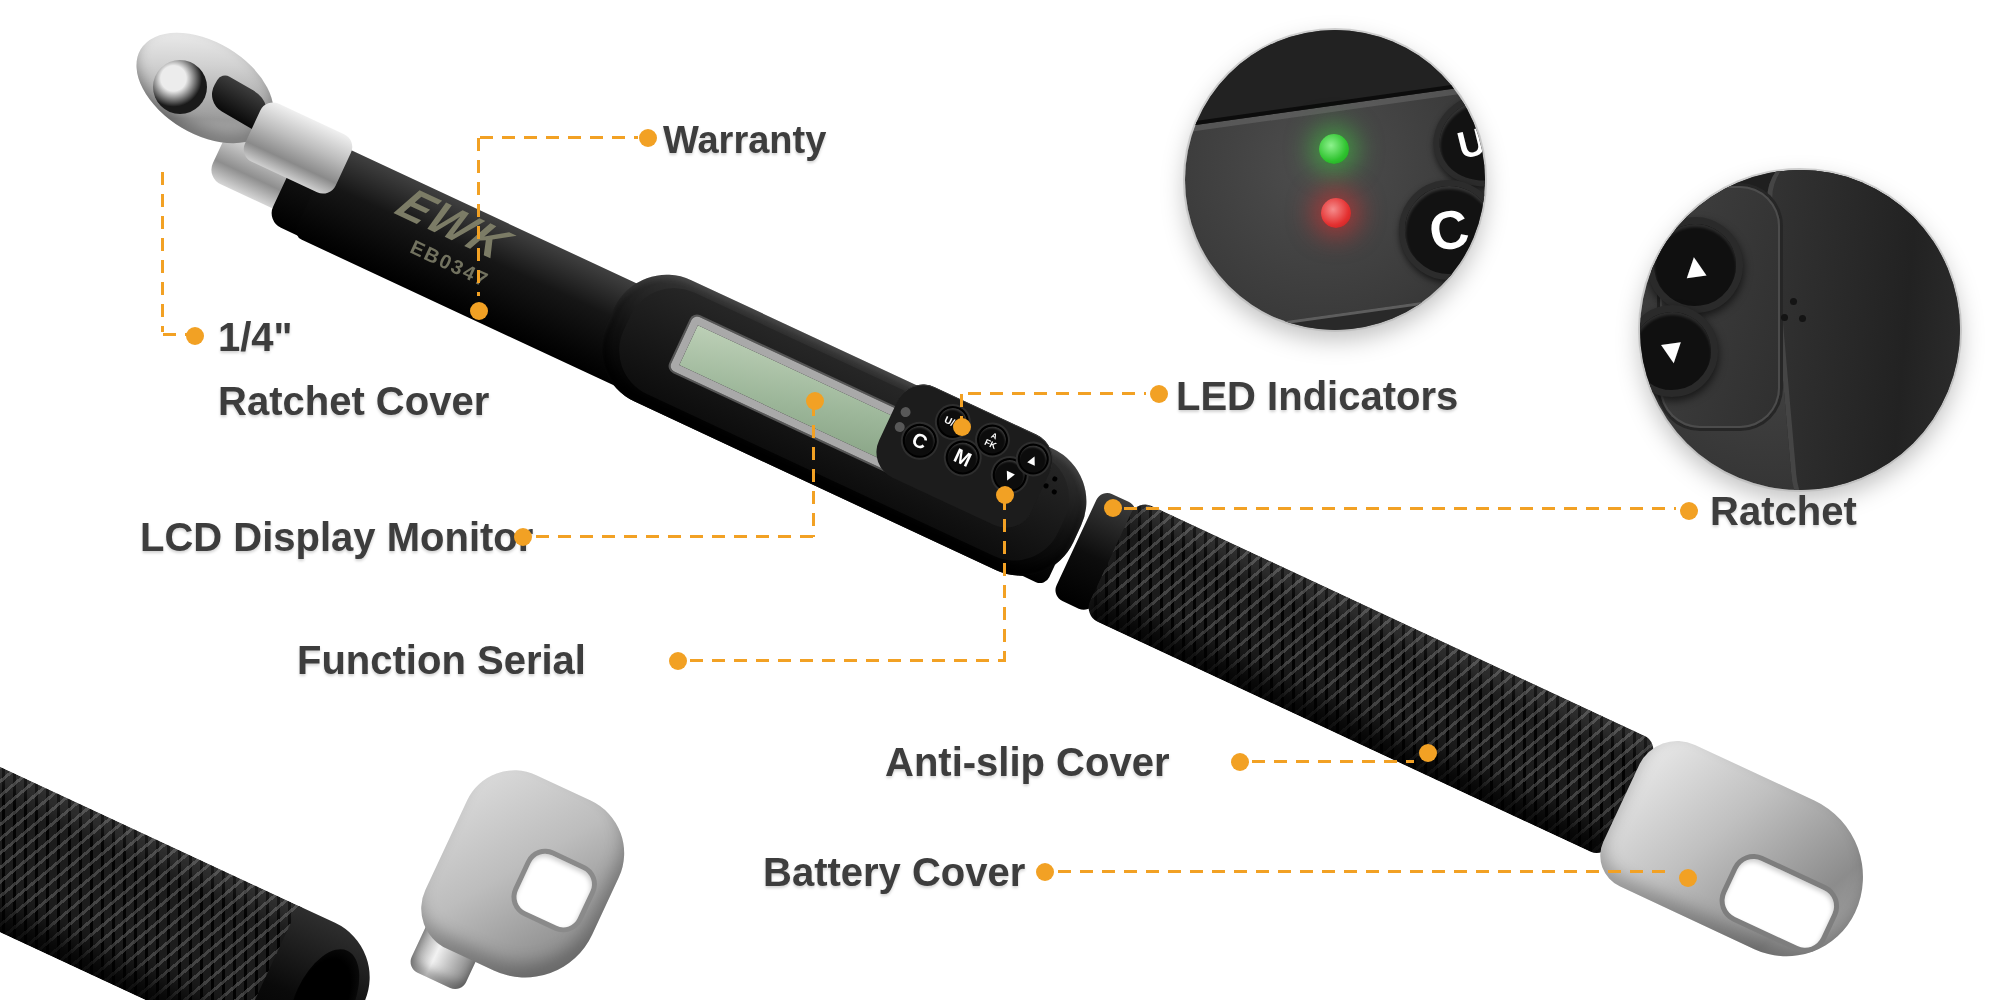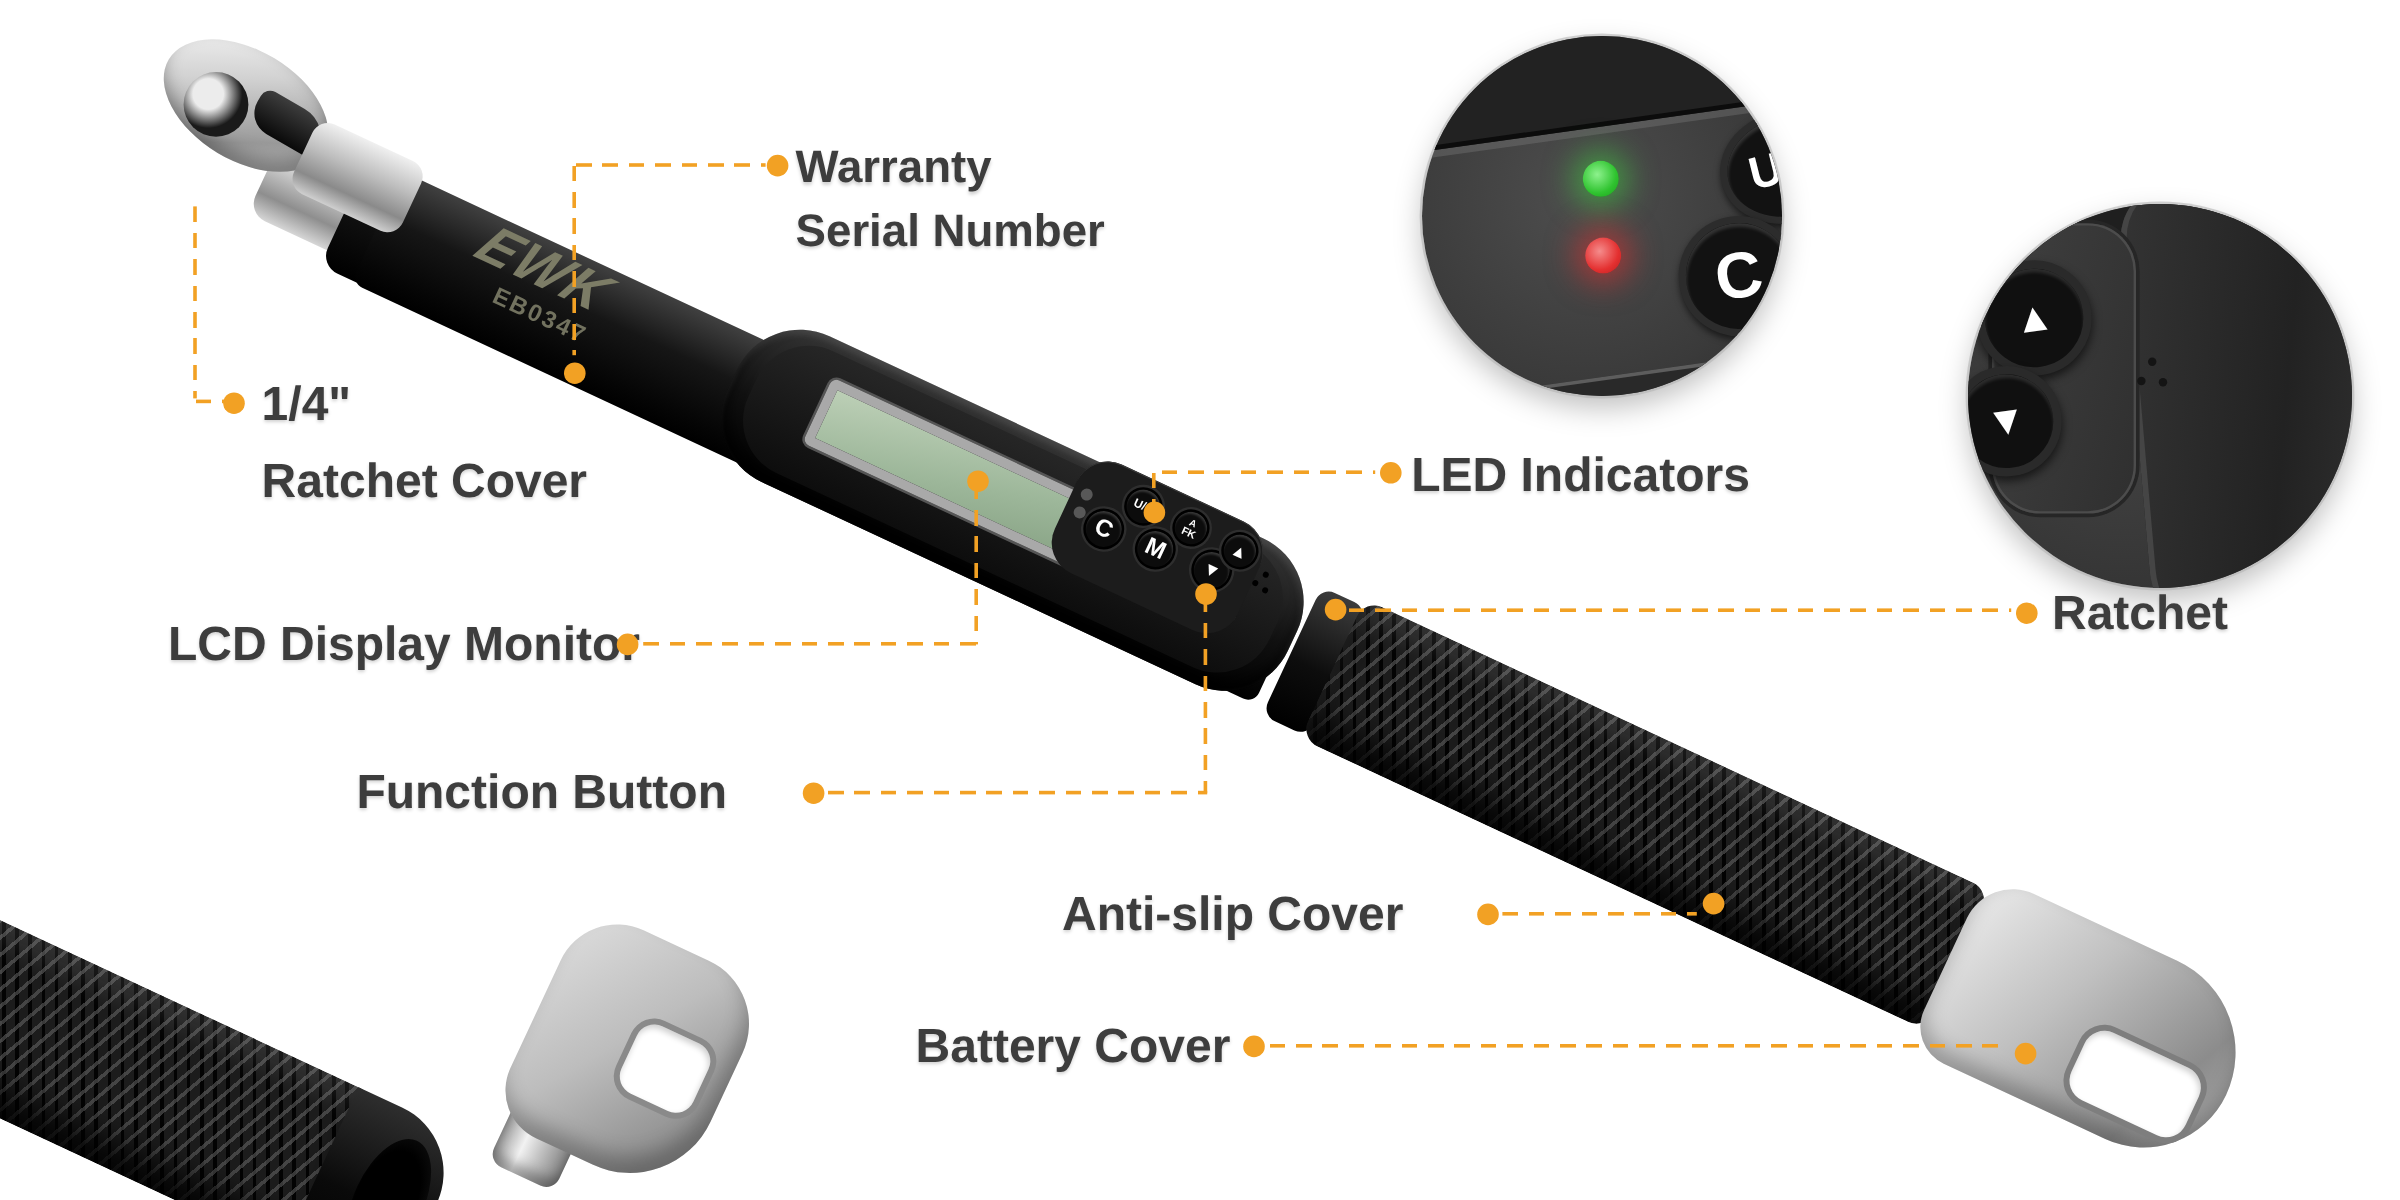--- a/index.html
+++ b/index.html
@@ -1,20 +1,20 @@
 <!DOCTYPE html>
 <html><head>
 <meta charset="utf-8">
 <style>
   html,body{margin:0;padding:0;}
   body{width:2000px;height:1000px;position:relative;overflow:hidden;background:#ffffff;
        font-family:"Liberation Sans", sans-serif;}
   .lbl{position:absolute;font-weight:700;font-size:40px;color:#3d3d3d;line-height:54px;
        text-shadow:0 2px 3px rgba(0,0,0,.18);white-space:nowrap;}
-  .lbl.two{line-height:53px;}
+  .lbl.two{line-height:53px;text-align:right;}
   .dash-h{position:absolute;height:3px;background:repeating-linear-gradient(90deg,#F2A124 0 13px,transparent 13px 22px);}
   .dash-v{position:absolute;width:3px;background:repeating-linear-gradient(180deg,#F2A124 0 13px,transparent 13px 22px);}
   .dot{position:absolute;width:18px;height:18px;border-radius:50%;background:#F2A124;}
 
   
   .wrench{position:absolute;left:285px;top:115px;width:1700px;height:110px;
           transform:rotate(25deg);transform-origin:0 0;}
   .wrench *{position:absolute;box-sizing:border-box;}
   .neck{left:-45px;top:24px;width:100px;height:66px;border-radius:16px;
         background:linear-gradient(180deg,#f4f4f4,#c6c6c6 35%,#8e8e8e 70%,#d6d6d6);}
@@ -200,21 +200,20 @@
   <div class="in2-panel"></div>
   <div class="in2-btn in2-up">▲</div>
   <div class="in2-btn in2-down">▼</div>
   <div class="in2-hole" style="left:150px;top:128px;"></div>
   <div class="in2-hole" style="left:141px;top:144px;"></div>
   <div class="in2-hole" style="left:159px;top:145px;"></div>
 </div>
 
 <div class="lbl two" style="left:663px;top:114px;font-size:38px;">
   <div>Warranty</div>
-  <div>Serial Number</div>
 </div>
 <div class="dash-h" style="left:480px;top:136px;width:158px;"></div>
 <div class="dash-v" style="left:477px;top:138px;height:158px;"></div>
 <div class="dot" style="left:639px;top:129px;"></div>
 <div class="dot" style="left:470px;top:302px;"></div>
 
 <div class="lbl" style="left:218px;top:305px;line-height:64px;">
   <div>1/4"</div>
   <div>Ratchet Cover</div>
 </div>
@@ -232,21 +231,21 @@
 <div class="dash-h" style="left:1124px;top:507px;width:552px;"></div>
 <div class="dot" style="left:1680px;top:502px;"></div>
 <div class="dot" style="left:1104px;top:499px;"></div>
 
 <div class="lbl" style="left:140px;top:510px;">LCD Display Monitor</div>
 <div class="dash-h" style="left:536px;top:535px;width:278px;"></div>
 <div class="dash-v" style="left:812px;top:403px;height:134px;"></div>
 <div class="dot" style="left:514px;top:528px;"></div>
 <div class="dot" style="left:806px;top:392px;"></div>
 
-<div class="lbl" style="left:297px;top:633px;">Function Button</div>
+<div class="lbl" style="left:297px;top:633px;">Function Serial</div>
 <div class="dash-h" style="left:690px;top:659px;width:316px;"></div>
 <div class="dash-v" style="left:1003px;top:497px;height:164px;"></div>
 <div class="dot" style="left:669px;top:652px;"></div>
 <div class="dot" style="left:996px;top:486px;"></div>
 
 <div class="lbl" style="left:885px;top:735px;">Anti-slip Cover</div>
 <div class="dash-h" style="left:1252px;top:760px;width:162px;"></div>
 <div class="dot" style="left:1231px;top:753px;"></div>
 <div class="dot" style="left:1419px;top:744px;"></div>
 

